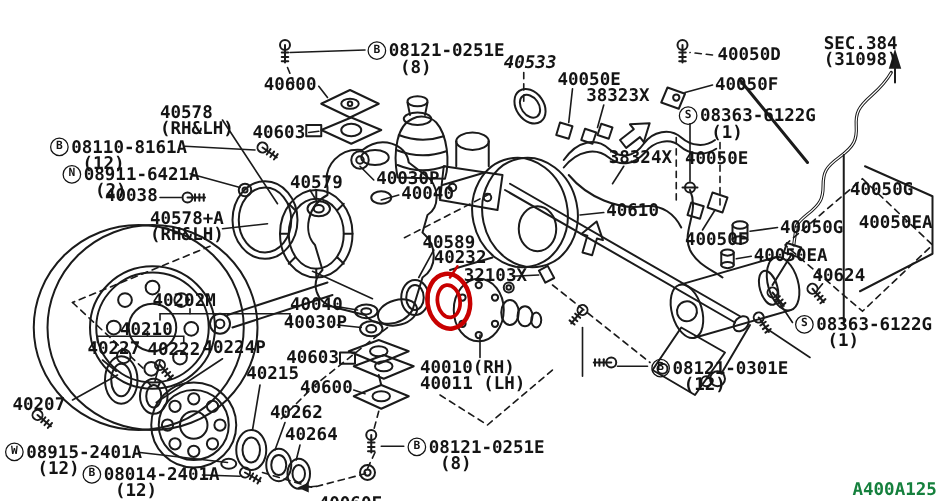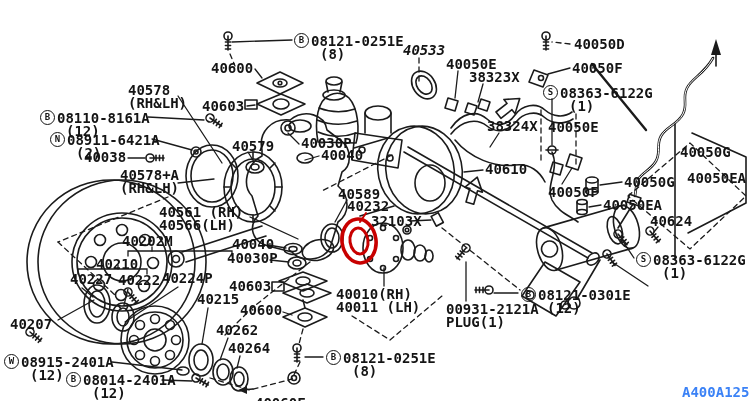--- a/index.html
+++ b/index.html
@@ -17,21 +17,21 @@
   .lbl .row{display:flex;align-items:center;}
   .circ{
     display:inline-flex;width:13px;height:13px;border:1.7px solid #141414;
     border-radius:50%;font-size:9px;line-height:9px;align-items:center;
     justify-content:center;margin-right:2px;flex:none;
   }
   .l2{display:block;margin-top:1px;}
   .sub{display:block;margin-top:0;margin-left:16px;}
   .subp{margin-left:26px;}
   #diagram-code{
-    position:absolute;left:682px;top:384px;z-index:2;color:#3b82f6;
+    position:absolute;left:682px;top:384px;z-index:2;color:#15803d;
     font-size:14px;font-weight:bold;letter-spacing:0;
   }
   .ln{stroke:#1b1b1b;stroke-width:1.6;fill:none;stroke-linecap:round;stroke-linejoin:round;}
   .ld{stroke:#1b1b1b;stroke-width:1.3;fill:none;stroke-linecap:round;}
   .dsh{stroke:#1b1b1b;stroke-width:1.3;fill:none;stroke-dasharray:5 4;stroke-linecap:round;}
   .red{stroke:#c80000;fill:none;stroke-linecap:round;}
 </style>
 </head>
 <body>
 
@@ -453,20 +453,26 @@
     <div class="lbl" style="left: 574px; top: 38px;">
       <span class="row">
         <span>40050D</span>
       </span>
     </div>
     <div class="lbl" style="left: 572px; top: 62px;">
       <span class="row">
         <span>40050F</span>
       </span>
     </div>
+    <div class="lbl" style="left: 659px; top: 29px;">
+      <span class="row">
+        <span>SEC.384</span>
+      </span>
+      <span class="l2">(31098)</span>
+    </div>
     <div class="lbl" style="left: 543px; top: 85px;">
       <span class="row">
         <span class="circ">S</span>
         <span>08363-6122G</span>
       </span>
       <span class="sub subp">(1)</span>
     </div>
     <div class="lbl" style="left: 487px; top: 120px;">
       <span class="row">
         <span>38324X</span>
@@ -512,26 +518,20 @@
         <span>40624</span>
       </span>
     </div>
     <div class="lbl" style="left: 636px; top: 252px;">
       <span class="row">
         <span class="circ">S</span>
         <span>08363-6122G</span>
       </span>
       <span class="sub subp">(1)</span>
     </div>
-    <div class="lbl" style="left: 159px; top: 206px;">
-      <span class="row">
-        <span>40561 (RH)</span>
-      </span>
-      <span class="l2">40566(LH)</span>
-    </div>
     <div class="lbl" style="left: 338px; top: 188px;">
       <span class="row">
         <span>40589</span>
       </span>
     </div>
     <div class="lbl" style="left: 347px; top: 200px;">
       <span class="row">
         <span>40232</span>
       </span>
     </div>
@@ -623,26 +623,20 @@
         <span>08014-2401A</span>
       </span>
       <span class="sub subp">(12)</span>
     </div>
     <div class="lbl" style="left: 336px; top: 288px;">
       <span class="row">
         <span>40010(RH)</span>
       </span>
       <span class="l2">40011 (LH)</span>
     </div>
-    <div class="lbl" style="left: 446px; top: 303px;">
-      <span class="row">
-        <span>00931-2121A</span>
-      </span>
-      <span class="l2">PLUG(1)</span>
-    </div>
     <div class="lbl" style="left: 326px; top: 350px;">
       <span class="row">
         <span class="circ">B</span>
         <span>08121-0251E</span>
       </span>
       <span class="sub subp">(8)</span>
     </div>
     <div class="lbl" style="left: 521px; top: 287px;">
       <span class="row">
         <span class="circ">B</span>

